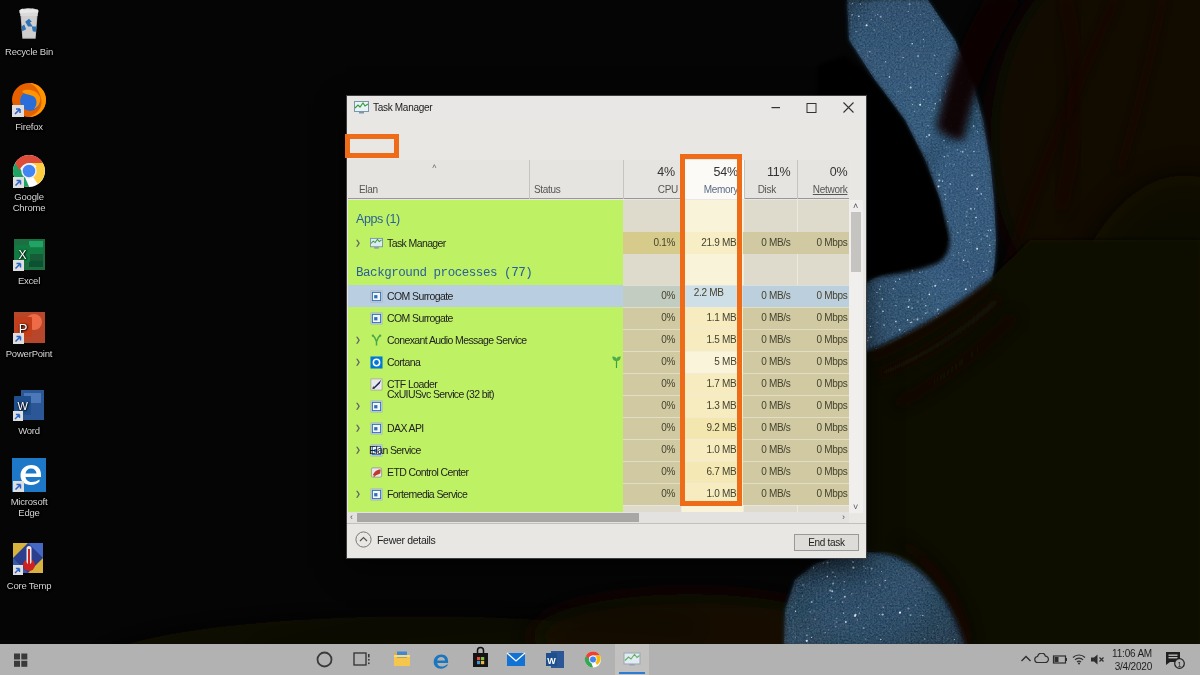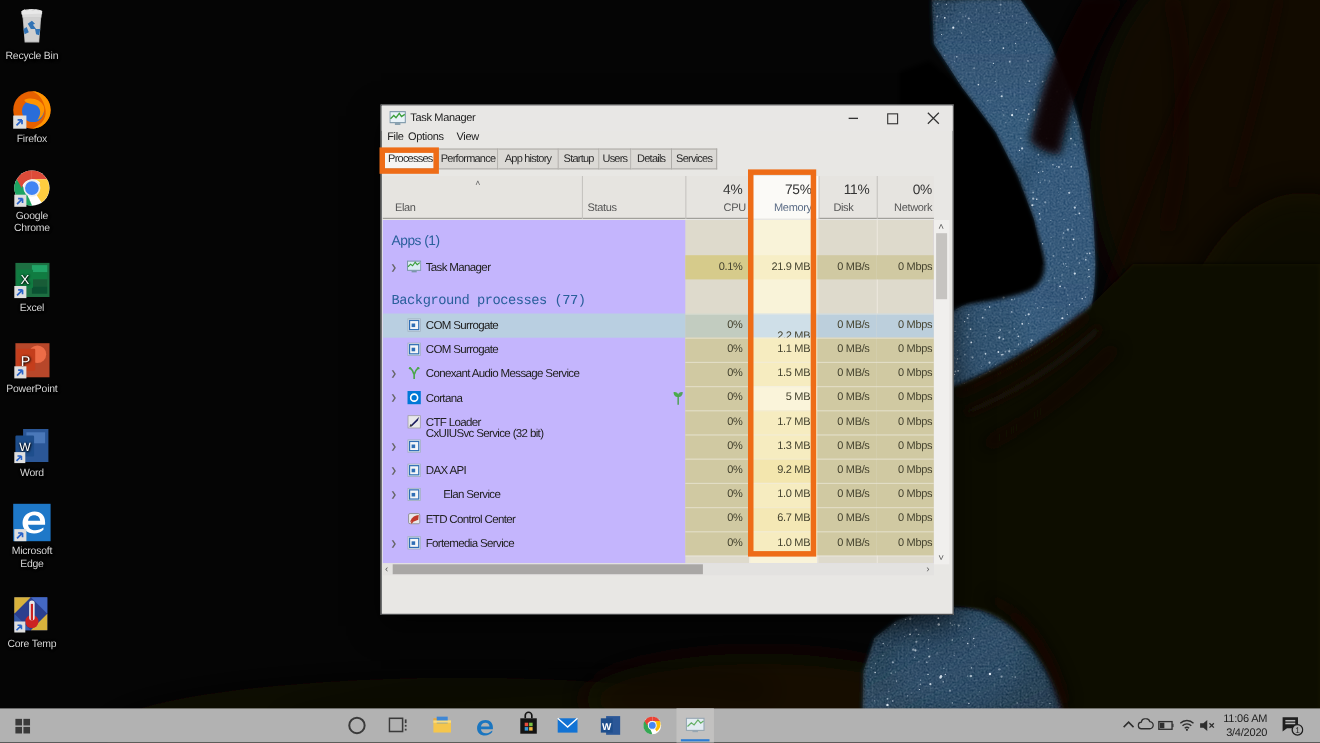--- a/index.html
+++ b/index.html
@@ -12,21 +12,21 @@
 #titlebar .ttext { position:absolute; left:26px; top:6px; font-size:10px; letter-spacing:-0.3px; color:#1a1a1a; }
 #menubar { position:absolute; left:0; top:23px; width:100%; height:16px; font-size:10px; letter-spacing:-0.3px; color:#222; }
 #tabbar { position:absolute; left:0; top:39px; width:100%; height:19px; }
 .tab { position:absolute; top:0; height:19px; background:#dbd9d5; border:1px solid #aeaca8; border-left:none; font-size:10px; letter-spacing:-0.7px; color:#2a2a2a; text-align:center; line-height:18px; }
 .tab.active { background:#f6f5f3; border-left:1px solid #aeaca8; }
 #hdr { position:absolute; left:1px; top:64px; width:501px; height:39px; background:#e6e4e0; border-bottom:1px solid #9a9894; }
 .hv { position:absolute; border-left:1px solid #c6c4c0; top:0; height:39px; }
 .pct { position:absolute; top:5px; font-size:12.5px; letter-spacing:-0.2px; color:#333; text-align:right; }
 .clabel { position:absolute; top:24px; font-size:10px; letter-spacing:-0.3px; color:#555; }
 .clabelr { position:absolute; top:24px; font-size:10px; letter-spacing:-0.3px; color:#555; text-align:right; }
-#rows { position:absolute; left:1px; top:104px; width:501px; height:312px; background:#c4b5fd; overflow:hidden; }
+#rows { position:absolute; left:1px; top:104px; width:501px; height:312px; background:#bef264; overflow:hidden; }
 .vtext { position:absolute; height:12px; font-size:10px; letter-spacing:-0.3px; color:#45432f; text-align:right; }
 .nametext { position:absolute; font-size:10.5px; letter-spacing:-0.6px; color:#222; white-space:nowrap; }
 .grouptext { position:absolute; font-size:12.5px; letter-spacing:-0.45px; color:#295f9b; white-space:nowrap; }
 .exp { position:absolute; font-size:7px; color:#666; }
 #vscroll { position:absolute; left:502px; top:104px; width:14px; height:313px; background:#f0efed; }
 #hscroll { position:absolute; left:1px; top:416px; width:501px; height:11px; background:#e3e2e0; }
 #botpanel { position:absolute; left:0px; top:427px; width:519px; height:35px; background:#e8e7e4; border-top:1px solid #c2c0bc; }
 .sbarrow { position:absolute; color:#555; font-size:9px; }
 .obox { position:absolute; border:5px solid #ee6c17; z-index:50; }
 #taskbar { position:absolute; left:0; top:644px; width:1200px; height:31px; background:#b2b2b2; }
@@ -549,52 +549,38 @@
       <path d="M1,8 l3,-3 2,2 3,-4 2,3 3,-2" stroke="#3a9e3a" stroke-width="1.2" fill="none"></path>
       <rect x="5" y="12" width="5" height="1.5" fill="#7a96a8"></rect>
     </svg>
     <span class="ttext">Task Manager</span>
     <svg style="position:absolute;right:0;top:0;" width="130" height="23" viewBox="0 0 130 23">
       <rect x="35.5" y="11" width="8.5" height="1.2" fill="#333"></rect>
       <rect x="71" y="7.5" width="9" height="9" fill="none" stroke="#333" stroke-width="1"></rect>
       <path d="M107.5,6.5 L117.5,16.5 M117.5,6.5 L107.5,16.5" stroke="#333" stroke-width="1.1"></path>
     </svg>
   </div>
-  <div id="menubar">
-    <span style="position:absolute;left:5px;">File</span>
-    <span style="position:absolute;left:24px;">Options</span>
-    <span style="position:absolute;left:68px;">View</span>
-  </div>
-  <div id="tabbar">
-    <div class="tab active" style="left:0px; width:52px;">Processes</div>
-    <div class="tab" style="left:52px; width:54px;">Performance</div>
-    <div class="tab" style="left:106px; width:55px;">App history</div>
-    <div class="tab" style="left:161px; width:37px;">Startup</div>
-    <div class="tab" style="left:198px; width:29px;">Users</div>
-    <div class="tab" style="left:227px; width:37px;">Details</div>
-    <div class="tab" style="left:264px; width:41px;">Services</div>
-  </div>
   <div id="hdr">
     <div style="position:absolute;left:84px;top:2px;color:#666;font-size:8px;">˄</div>
     <div class="hv" style="left:181px;"></div>
     <div class="hv" style="left:275px;"></div>
     <div class="hv" style="left:333px;"></div>
     <div class="hv" style="left:396px;"></div>
     <div class="hv" style="left:449px;"></div>
     <div style="position:absolute;left:333px;top:0;width:63px;height:39px;background:#fbfaf7;"></div>
     <div class="pct" style="left:275px;width:52px;">4%</div>
-    <div class="pct" style="left:333px;width:57px;">75%</div>
+    <div class="pct" style="left:333px;width:57px;">54%</div>
     <div class="pct" style="left:395px;width:47.5px;">11%</div>
     <div class="pct" style="left:449px;width:50.4px;">0%</div>
     <div class="clabel" style="left:11px;">Elan</div>
     <div class="clabel" style="left:186px;">Status</div>
     <div class="clabelr" style="left:275px;width:55px;">CPU</div>
     <div class="clabelr" style="left:333px;width:57px;color:#5a6b85;">Memory</div>
     <div class="clabelr" style="left:395px;width:47.5px;text-align:center;">Disk</div>
-    <div class="clabelr" style="left:449px;width:50.4px;">Network</div>
+    <div class="clabelr" style="left:449px;width:50.4px;text-decoration:underline;">Network</div>
   </div>
   <div id="rows">
 <div style="position:absolute;left:275px;top:0;width:58px;height:312px;background:#dedacc;"></div>
 <div style="position:absolute;left:333px;top:0;width:62px;height:312px;background:#f9f3d9;"></div>
 <div style="position:absolute;left:395px;top:0;width:106px;height:312px;background:#dedacc;"></div>
 <div style="position:absolute;left:333px;top:0;width:1px;height:312px;background:rgba(238,235,224,0.85);"></div>
 <div style="position:absolute;left:395px;top:0;width:1px;height:312px;background:rgba(238,235,224,0.85);"></div>
 <div style="position:absolute;left:449px;top:0;width:1px;height:312px;background:rgba(238,235,224,0.85);"></div>
 <div class="grouptext" style="left:8px;top:12px;">Apps (1)</div>
 <div style="position:absolute;left:275px;top:32px;width:58px;height:22px;background:#d6cb8b;"></div>
@@ -618,21 +604,21 @@
 <div style="position:absolute;left:333px;top:85px;width:62px;height:22px;background:#cfdfe8;"></div>
 <div style="position:absolute;left:395px;top:85px;width:54px;height:22px;background:#bccfdc;"></div>
 <div style="position:absolute;left:449px;top:85px;width:52px;height:22px;background:#bccfdc;"></div>
 <div style="position:absolute;left:22px;top:89px;width:13px;height:13px;"><svg width="13" height="13" viewBox="0 0 14 14">
           <rect x="1" y="1" width="12" height="12" fill="#f4f6f8" stroke="#9aabbc" stroke-width="0.8"></rect>
           <rect x="2.5" y="2.5" width="9" height="9" fill="none" stroke="#2f6fb5" stroke-width="1.2"></rect>
           <rect x="4.5" y="5.5" width="3.5" height="3.5" fill="#2f6fb5"></rect>
         </svg></div>
 <div class="nametext" style="left:39px;top:90px;">COM Surrogate</div>
 <div class="vtext" style="left:275px;top:90px;width:52px;">0%</div>
-<div class="vtext" style="left:333px;top:100px;width:55.5px;">2.2 MB</div>
+<div class="vtext" style="left:333px;top:87px;width:55.5px;text-align:center;">2.2 MB</div>
 <div class="vtext" style="left:395px;top:90px;width:47.5px;">0 MB/s</div>
 <div class="vtext" style="left:449px;top:90px;width:50.4px;">0 Mbps</div>
 <div style="position:absolute;left:275px;top:107px;width:58px;height:22px;background:#d0c9a2;"></div>
 <div style="position:absolute;left:333px;top:107px;width:62px;height:22px;background:#f6ecc0;"></div>
 <div style="position:absolute;left:395px;top:107px;width:54px;height:22px;background:#d0c9a2;"></div>
 <div style="position:absolute;left:449px;top:107px;width:52px;height:22px;background:#d0c9a2;"></div>
 <div style="position:absolute;left:22px;top:111px;width:13px;height:13px;"><svg width="13" height="13" viewBox="0 0 14 14">
           <rect x="1" y="1" width="12" height="12" fill="#f4f6f8" stroke="#9aabbc" stroke-width="0.8"></rect>
           <rect x="2.5" y="2.5" width="9" height="9" fill="none" stroke="#2f6fb5" stroke-width="1.2"></rect>
           <rect x="4.5" y="5.5" width="3.5" height="3.5" fill="#2f6fb5"></rect>
@@ -723,21 +709,21 @@
 <div style="position:absolute;left:275px;top:239px;width:58px;height:22px;background:#d0c9a2;"></div>
 <div style="position:absolute;left:333px;top:239px;width:62px;height:22px;background:#f6ecc0;"></div>
 <div style="position:absolute;left:395px;top:239px;width:54px;height:22px;background:#d0c9a2;"></div>
 <div style="position:absolute;left:449px;top:239px;width:52px;height:22px;background:#d0c9a2;"></div>
 <div class="exp" style="left:7px;top:246px;">❯</div>
 <div style="position:absolute;left:22px;top:243px;width:13px;height:13px;"><svg width="13" height="13" viewBox="0 0 14 14">
           <rect x="1" y="1" width="12" height="12" fill="#f4f6f8" stroke="#9aabbc" stroke-width="0.8"></rect>
           <rect x="2.5" y="2.5" width="9" height="9" fill="none" stroke="#2f6fb5" stroke-width="1.2"></rect>
           <rect x="4.5" y="5.5" width="3.5" height="3.5" fill="#2f6fb5"></rect>
         </svg></div>
-<div class="nametext" style="left:55px;top:244px;">Elan Service</div>
+<div class="nametext" style="left:21px;top:244px;">Elan Service</div>
 <div class="vtext" style="left:275px;top:244px;width:52px;">0%</div>
 <div class="vtext" style="left:333px;top:244px;width:55.5px;">1.0 MB</div>
 <div class="vtext" style="left:395px;top:244px;width:47.5px;">0 MB/s</div>
 <div class="vtext" style="left:449px;top:244px;width:50.4px;">0 Mbps</div>
 <div style="position:absolute;left:275px;top:261px;width:58px;height:22px;background:#d0c9a2;"></div>
 <div style="position:absolute;left:333px;top:261px;width:62px;height:22px;background:#f4e8b5;"></div>
 <div style="position:absolute;left:395px;top:261px;width:54px;height:22px;background:#d0c9a2;"></div>
 <div style="position:absolute;left:449px;top:261px;width:52px;height:22px;background:#d0c9a2;"></div>
 <div style="position:absolute;left:22px;top:265px;width:13px;height:13px;"><svg width="13" height="13" viewBox="0 0 14 14">
           <rect x="1.5" y="2" width="11" height="10" rx="1.5" fill="#e8e8ea" stroke="#888" stroke-width="0.8"></rect>
@@ -779,20 +765,28 @@
   </div>
   <div id="vscroll">
     <div class="sbarrow" style="left:4px;top:1px;">˄</div>
     <div style="position:absolute;left:2px;top:12px;width:10px;height:60px;background:#c6c4c1;"></div>
     <div class="sbarrow" style="left:4px;bottom:1px;">˅</div>
   </div>
   <div id="hscroll">
     <div class="sbarrow" style="left:2px;top:0px;">‹</div>
     <div style="position:absolute;left:9px;top:1px;width:282px;height:9px;background:#a9a7a5;"></div>
     <div class="sbarrow" style="right:4px;top:0px;">›</div>
+  </div>
+  <div id="botpanel">
+    <svg style="position:absolute;left:8px;top:7px;" width="17" height="17" viewBox="0 0 17 17">
+      <circle cx="8.5" cy="8.5" r="7.6" fill="none" stroke="#777" stroke-width="1"></circle>
+      <path d="M5,10 L8.5,6.5 L12,10" fill="none" stroke="#555" stroke-width="1.2"></path>
+    </svg>
+    <span style="position:absolute;left:30px;top:10px;font-size:10.5px;letter-spacing:-0.3px;color:#222;">Fewer details</span>
+    <div style="position:absolute;right:7px;top:10px;width:65px;height:17px;background:#dddcd9;border:1px solid #999;font-size:10px;letter-spacing:-0.3px;color:#222;text-align:center;line-height:15px;">End task</div>
   </div>
 </div>
 <div class="obox" style="left:345px; top:134px; width:54px; height:24px;"></div>
 <div class="obox" style="left:680px; top:154px; width:62px; height:352px;"></div>
 <div id="taskbar">
   <svg class="tbicon" style="left:13px" width="17" height="31" viewBox="0 0 17 31">
     <g fill="#3a3a3a">
       <rect x="1" y="9.5" width="6" height="6"></rect>
         <rect x="8.3" y="9.5" width="6" height="6"></rect>
       <rect x="1" y="16.8" width="6" height="6"></rect>

